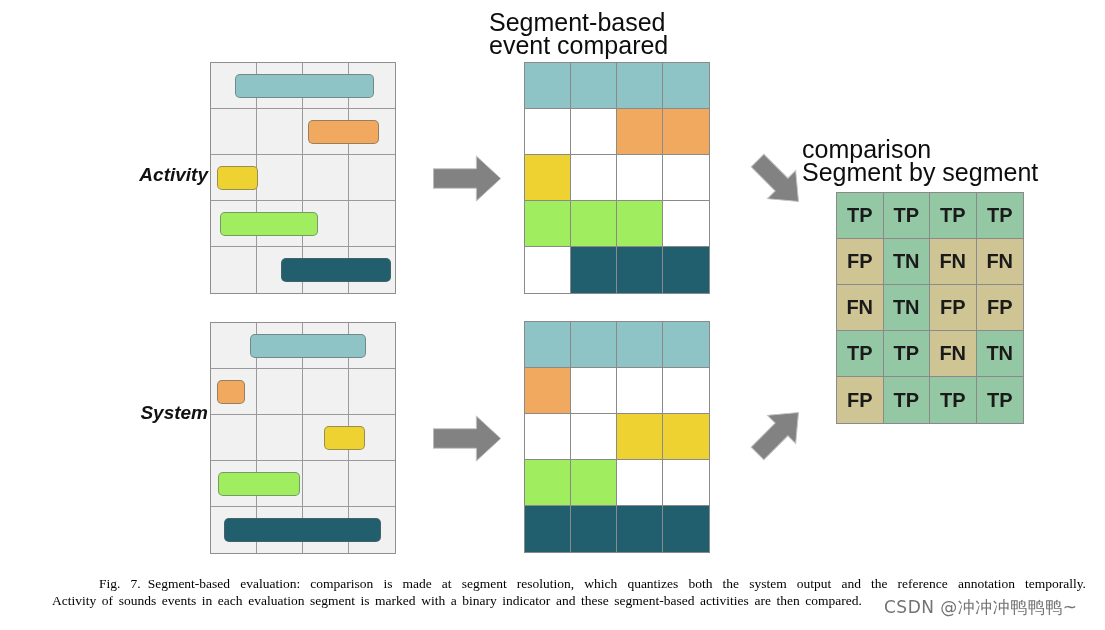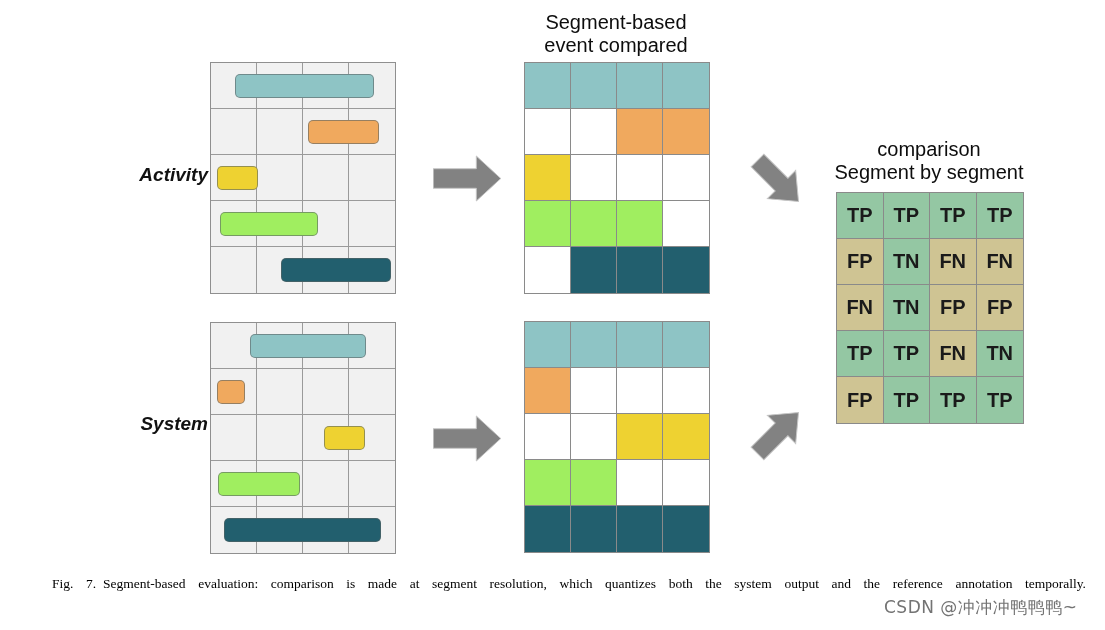--- a/index.html
+++ b/index.html
@@ -4,21 +4,21 @@
 <style>
   html,body{margin:0;padding:0;background:#ffffff;}
   #canvas{position:relative;width:1105px;height:630px;background:#ffffff;overflow:hidden;
           font-family:"Liberation Sans",sans-serif;}
 
   
   .side-label{position:absolute;left:30px;width:178px;text-align:right;
               font-style:italic;font-weight:700;font-size:19px;color:#111;line-height:22px;}
 
   
-  .sec-title{position:absolute;width:254px;text-align:center;font-size:20px;
+  .sec-title{position:absolute;width:254px;text-align:left;font-size:25px;
              line-height:23px;color:#0d0d0d;}
 
   
   .tl-grid{position:absolute;width:184px;height:230px;background:#f1f1f1;
            border:1px solid #8f8f8f;display:grid;
            grid-template-columns:repeat(4,1fr);grid-template-rows:repeat(5,1fr);}
   .tl-cell{border-right:1px solid #9a9a9a;border-bottom:1px solid #9a9a9a;}
   .tl-cell.lc{border-right:none;}
   .tl-cell.lr{border-bottom:none;}
   .tl-bar{position:absolute;height:24px;border-radius:5px;box-sizing:border-box;
@@ -41,35 +41,35 @@
              border-right:1px solid #8a8a8a;border-bottom:1px solid #8a8a8a;}
   .comp-cell:nth-child(4n){border-right:none;}
   .comp-cell:nth-child(n+17){border-bottom:none;}
 
   
   .arrow{position:absolute;}
 
   
   #caption{position:absolute;left:52px;top:576px;width:1034px;
            font-family:"Liberation Serif",serif;font-size:13.5px;line-height:16px;color:#000;}
-  .cap-l1{text-align:justify;text-align-last:justify;}
+  .cap-l1{text-align:justify;text-align-last:justify;margin-left:47px;}
   .cap-l2{text-align:left;word-spacing:2.2px;margin-top:1px;}
   .cap-label{margin-right:7px;}
 
   
   #watermark{position:absolute;left:884px;top:596px;font-size:17px;color:#737373;
              font-family:"DejaVu Sans",sans-serif;letter-spacing:0.5px;white-space:nowrap;}
 </style>
 </head>
 <body>
 
 <div id="canvas">
 
   <div class="side-label" style="top:164px;">Activity</div>
-  <div class="side-label" style="top:413px;">
+  <div class="side-label" style="top:402px;">
     <div>System</div>
   </div>
 
   <div class="sec-title" style="left:489px;top:11px;">
     <div>Segment-based</div>
     <div>event compared</div>
   </div>
   <div class="sec-title" style="left:802px;top:138px;">
     <div>comparison</div>
     <div>Segment by segment</div>
@@ -210,17 +210,18 @@
     </g>
   </svg>
   <svg class="arrow" style="left:740px;top:395px;" width="76" height="76" viewBox="0 0 76 76">
     <g transform="rotate(-45 38 38)">
       <polygon points="9,29 43,29 43,18 67,38 43,58 43,47 9,47" fill="#828282" stroke="#c6c6c6" stroke-width="1"></polygon>
     </g>
   </svg>
 
   <div id="caption">
     <div class="cap-l1"><span class="cap-label">Fig. 7.</span><span>Segment-based evaluation: comparison is made at segment resolution, which quantizes both the system output and the reference annotation temporally.</span></div>
+    <div class="cap-l2">Activity of sounds events in each evaluation segment is marked with a binary indicator and these segment-based activities are then compared.</div>
   </div>
 
   <div id="watermark">CSDN @冲冲冲鸭鸭鸭~</div>
 
 </div>
 
 </body></html>

